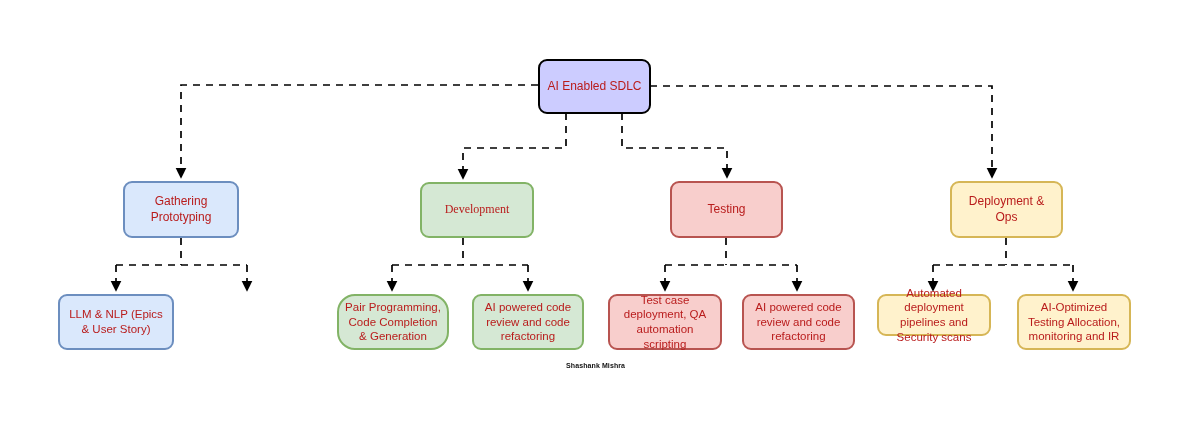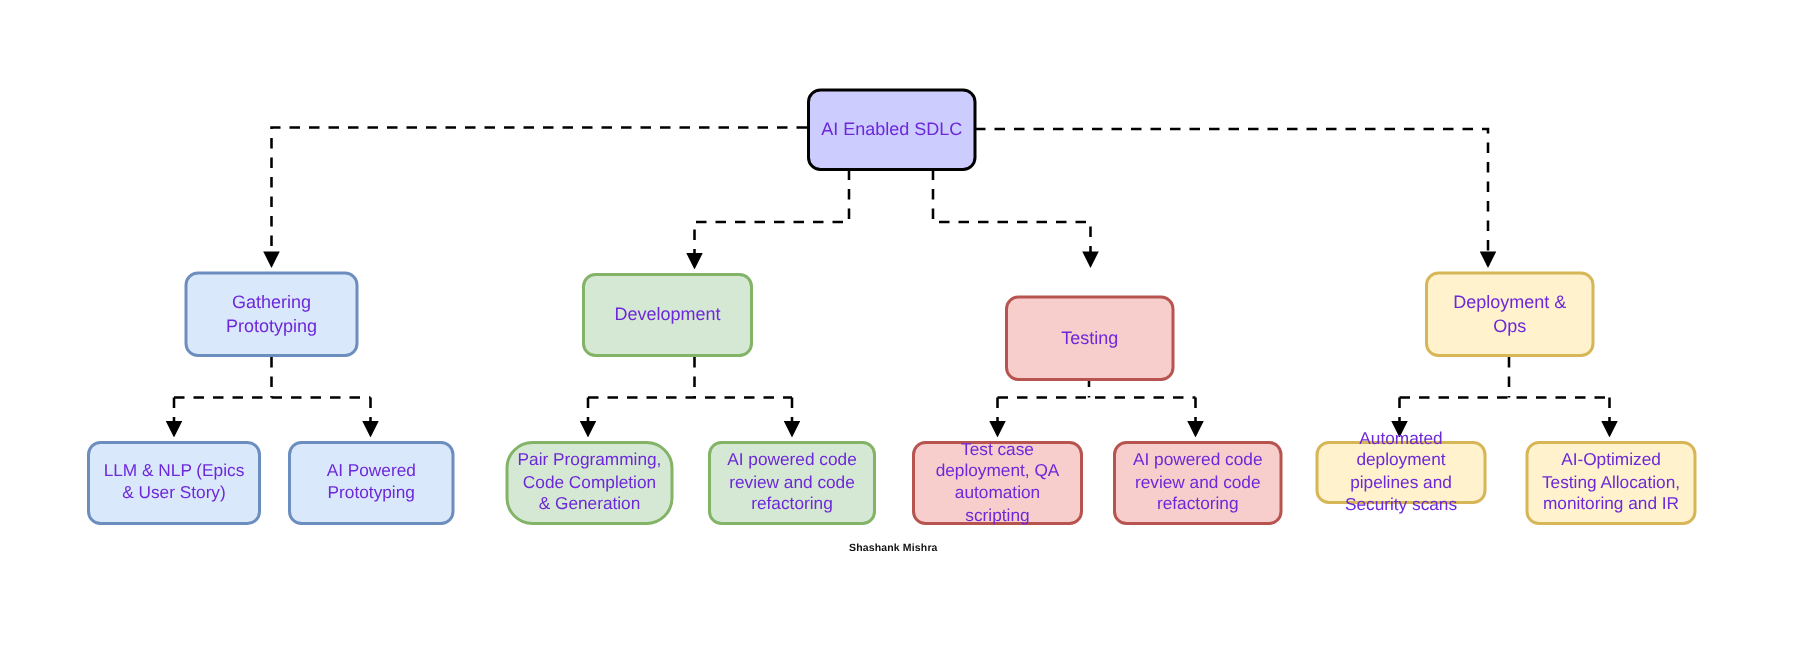--- a/index.html
+++ b/index.html
@@ -14,21 +14,21 @@
   .node{
     position:absolute;
     display:flex;align-items:center;justify-content:center;
     text-align:center;
     border-radius:9px;
     border:2px solid #000;
     box-sizing:border-box;
     padding:3px 5px;
     font-size:11.5px;
     line-height:1.28;
-    color:#6d28d9;
+    color:#b91c1c;
     background:#ffffff;
   }
   .root   {background:#ccccff;border-color:#000000;font-size:12px;}
   .blue   {background:#dae8fc;border-color:#6c8ebf;}
   .green  {background:#d5e8d4;border-color:#82b366;}
   .red    {background:#f8cecc;border-color:#b85450;}
   .yellow {background:#fff2cc;border-color:#d6b656;}
   .tier2  {font-size:12px;}
   .credit{
     position:absolute;
@@ -71,26 +71,25 @@
     <path class="conn" d="M 797 265 L 797 290" marker-end="url(#arrow)"></path>
 
     <path class="conn" d="M 1006 238 L 1006 265 M 933 265 L 1073 265"></path>
     <path class="conn" d="M 933 265 L 933 290" marker-end="url(#arrow)"></path>
     <path class="conn" d="M 1073 265 L 1073 290" marker-end="url(#arrow)"></path>
   </svg>
 
   <div class="node root" style="left:538px;top:59px;width:113px;height:55px;">AI Enabled SDLC</div>
 
   <div class="node blue tier2" style="left:123px;top:181px;width:116px;height:57px;">Gathering Prototyping</div>
-  <div class="node green tier2" style="left:388px;top:182px;width:114px;height:56px;">Development</div>
-  <div class="node red tier2" style="left:670px;top:181px;width:113px;height:57px;margin-top:16px;">Testing</div>
+  <div class="node green tier2" style="left:420px;top:182px;width:114px;height:56px;font-family:Liberation Serif, serif;">Development</div>
+  <div class="node red tier2" style="left:670px;top:181px;width:113px;height:57px;">Testing</div>
   <div class="node yellow tier2" style="left:950px;top:181px;width:113px;height:57px;">Deployment &amp; Ops</div>
 
   <div class="node blue" style="left:58px;top:294px;width:116px;height:56px;">LLM &amp; NLP (Epics &amp; User Story)</div>
-  <div class="node blue" style="left:192px;top:294px;width:111px;height:56px;">AI Powered Prototyping</div>
 
   <div class="node green" style="left:337px;top:294px;width:112px;height:56px;border-radius:18px;">Pair Programming, Code Completion &amp; Generation</div>
   <div class="node green" style="left:472px;top:294px;width:112px;height:56px;">AI powered code review and code refactoring</div>
 
   <div class="node red" style="left:608px;top:294px;width:114px;height:56px;">Test case deployment, QA automation scripting</div>
   <div class="node red" style="left:742px;top:294px;width:113px;height:56px;">AI powered code review and code refactoring</div>
 
   <div class="node yellow" style="left:877px;top:294px;width:114px;height:42px;">Automated deployment pipelines and Security scans</div>
   <div class="node yellow" style="left:1017px;top:294px;width:114px;height:56px;">AI-Optimized Testing Allocation, monitoring and IR</div>
 

